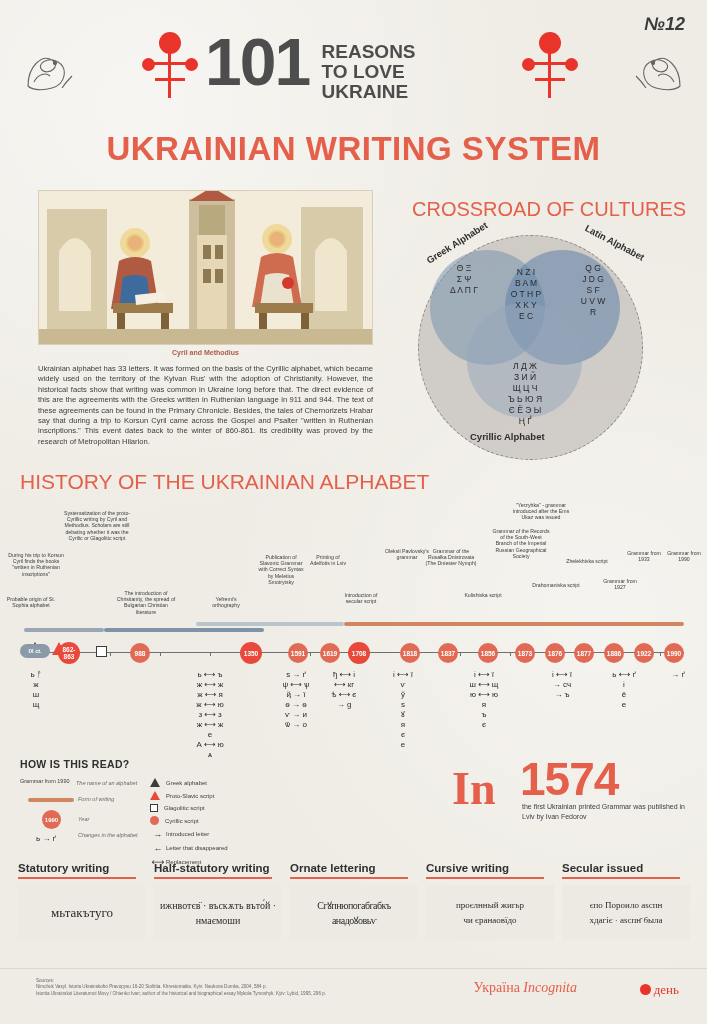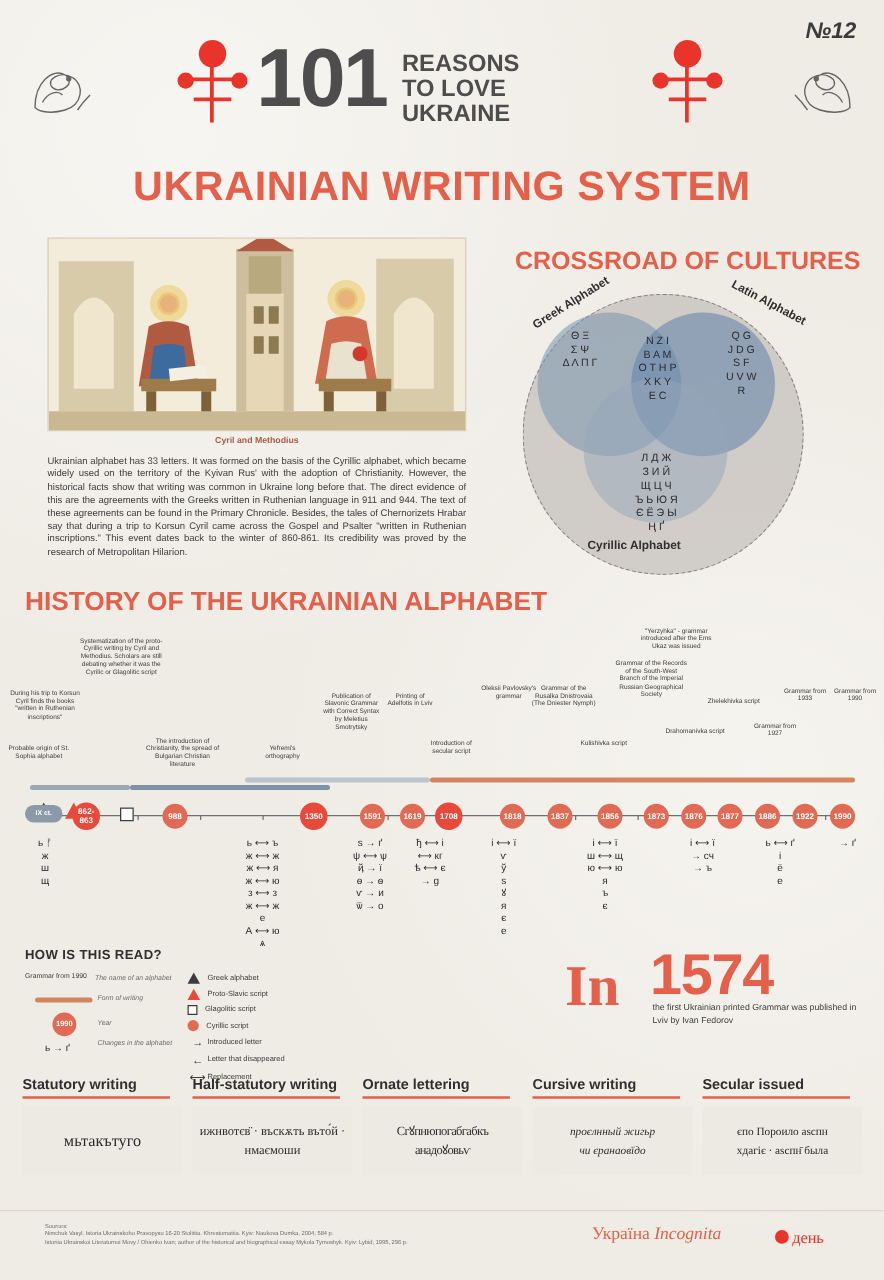--- a/index.html
+++ b/index.html
@@ -49,21 +49,21 @@
   .ornament {
     position:absolute; width:52px; height:52px;
     opacity:.85;
   }
   
   .maintitle {
     position:absolute; left:0; top:130px; width:707px; text-align:center;
     font-size:33px; font-weight:bold; color:#e4604a; letter-spacing:.5px;
   }
   .sectitle {
-    position:absolute; font-size:20px; font-weight:bold; color:#e4604a;
+    position:absolute; font-size:20px; font-weight:normal; color:#e4604a;
   }
   
   .mini {
     position:absolute; left:38px; top:190px; width:335px; height:155px;
     background:#efe7d6;
     border:1px solid #d9cfb8;
     overflow:hidden;
   }
   .mini .bg { position:absolute; inset:0; background:linear-gradient(#f5eedd,#e9dfc6); }
   .mini-caption {
@@ -127,28 +127,28 @@
   
   .scripts { position:absolute; left:18px; top:862px; width:672px; height:100px; display:flex; gap:8px; }
   .scol { flex:1; }
   .scol h5 { margin:0; font-size:11.5px; color:#2f2f2f; }
   .scol .rule { height:2px; background:#e4604a; margin:3px 0 6px 0; width:92%; }
   .sample {
     height:55px; background:#edeae3; display:flex; align-items:center; justify-content:center;
     font-family:"Liberation Serif", serif; color:#2b2b2b; font-size:13px;
     overflow:hidden; text-align:center; line-height:15px;
   }
-  .sample.cursive { font-style:italic; font-size:9px; }
+  .sample.cursive { font-size:9px; }
   .sample.secular { font-size:9px; }
   
   .footer { position:absolute; left:0; top:968px; width:707px; height:56px; border-top:1px solid #ddd8cd; }
   .sources { position:absolute; left:36px; top:978px; width:420px; font-size:4.6px; line-height:6.4px; color:#6a6a6a; }
   .brand { position:absolute; right:130px; top:980px; font-size:14px; color:#e4604a; font-family:"Liberation Serif", serif; }
   .brand .it { font-style:italic; }
-  .den { position:absolute; right:48px; top:982px; font-size:13px; color:#e8342a; font-family:"Liberation Serif", serif; }
+  .den { position:absolute; right:28px; top:982px; font-size:13px; color:#e8342a; font-family:"Liberation Serif", serif; }
   .den .dot { display:inline-block; width:11px;height:11px;border-radius:50%;background:#e8342a; margin-right:3px; vertical-align:-1px;}
 </style>
 </head>
 <body>
 
 <div class="page">
 
   <div class="issue">№12</div>
 
   <div class="ornament" style="left:22px; top:46px;">

